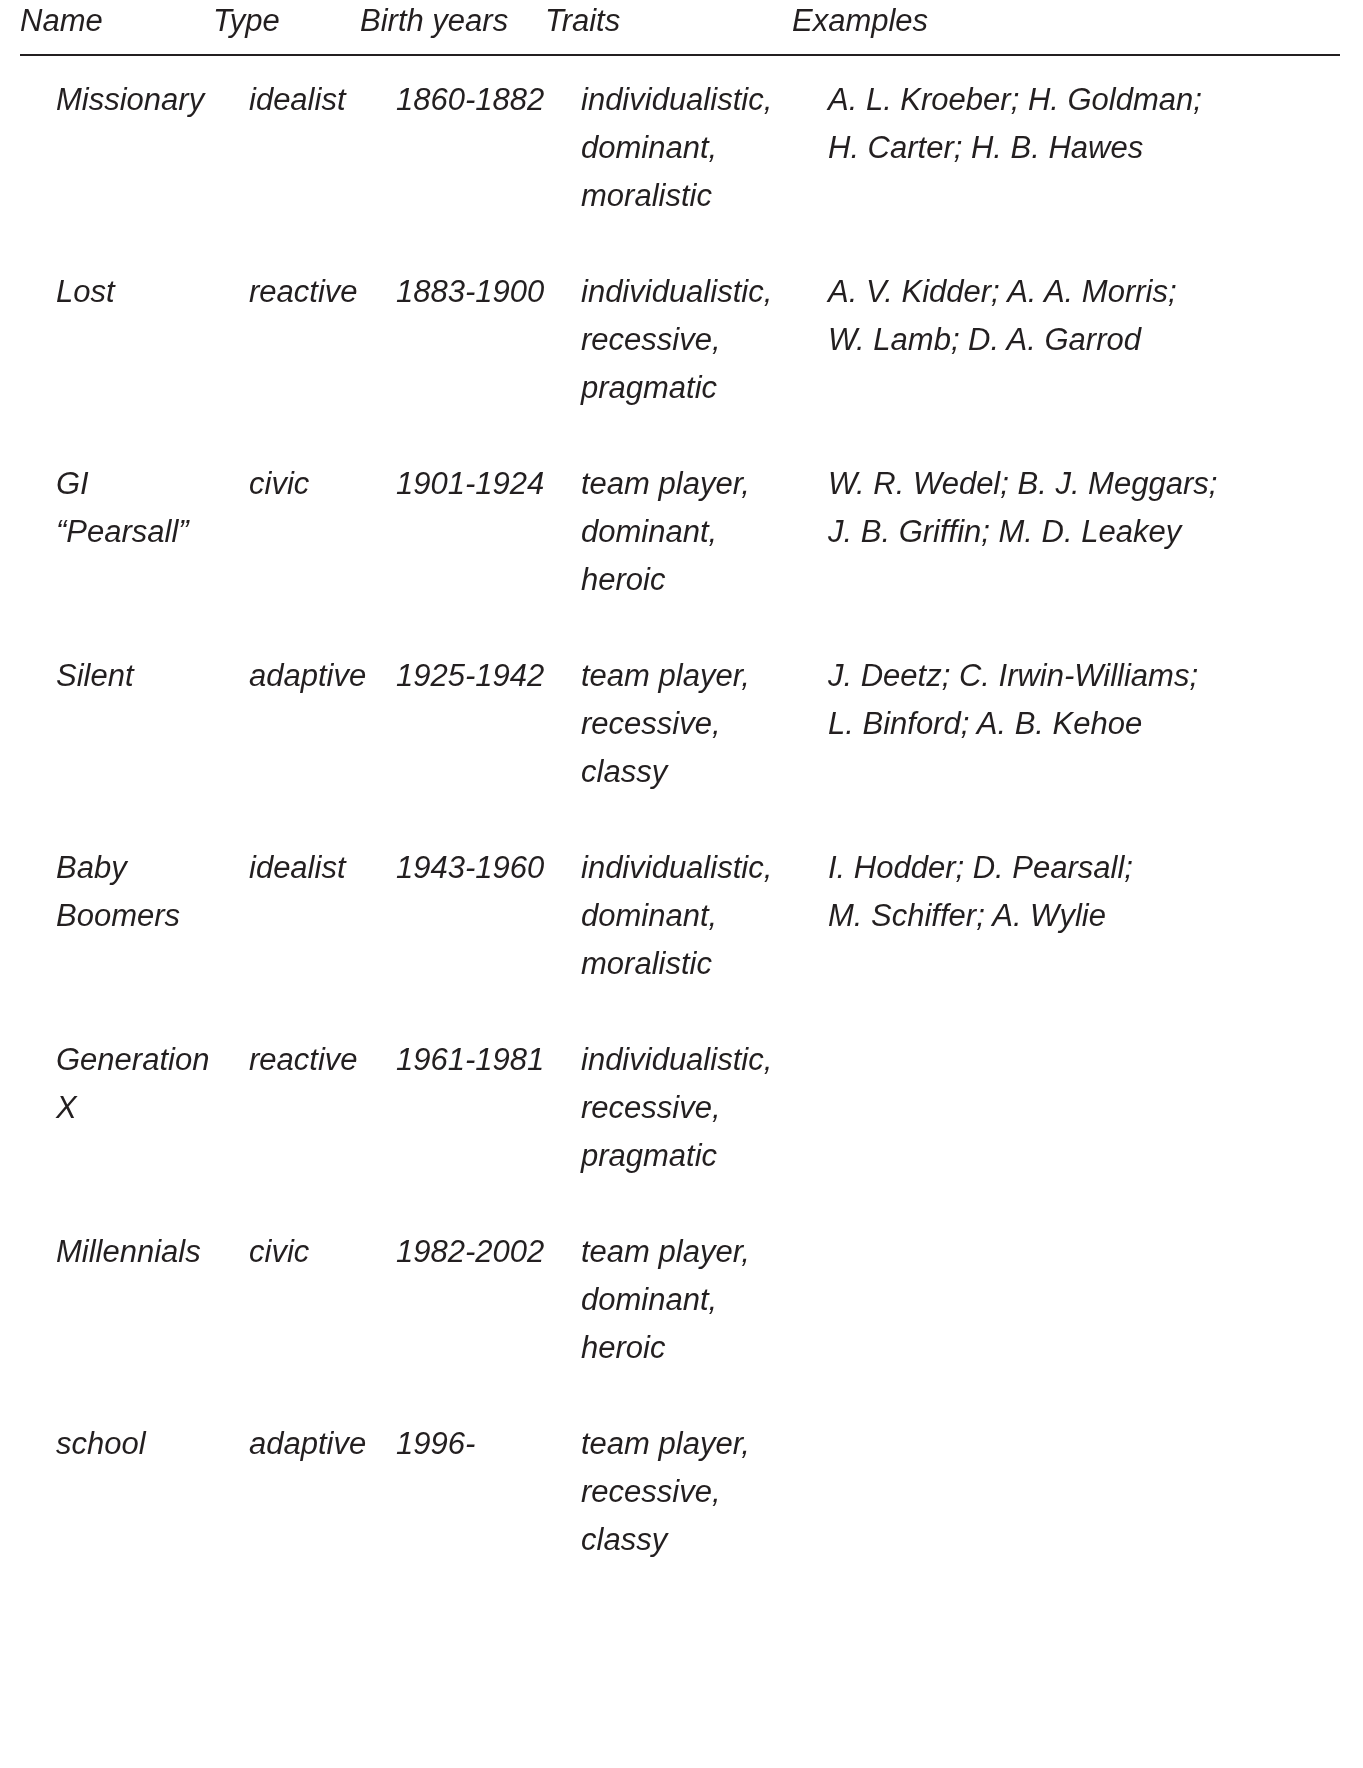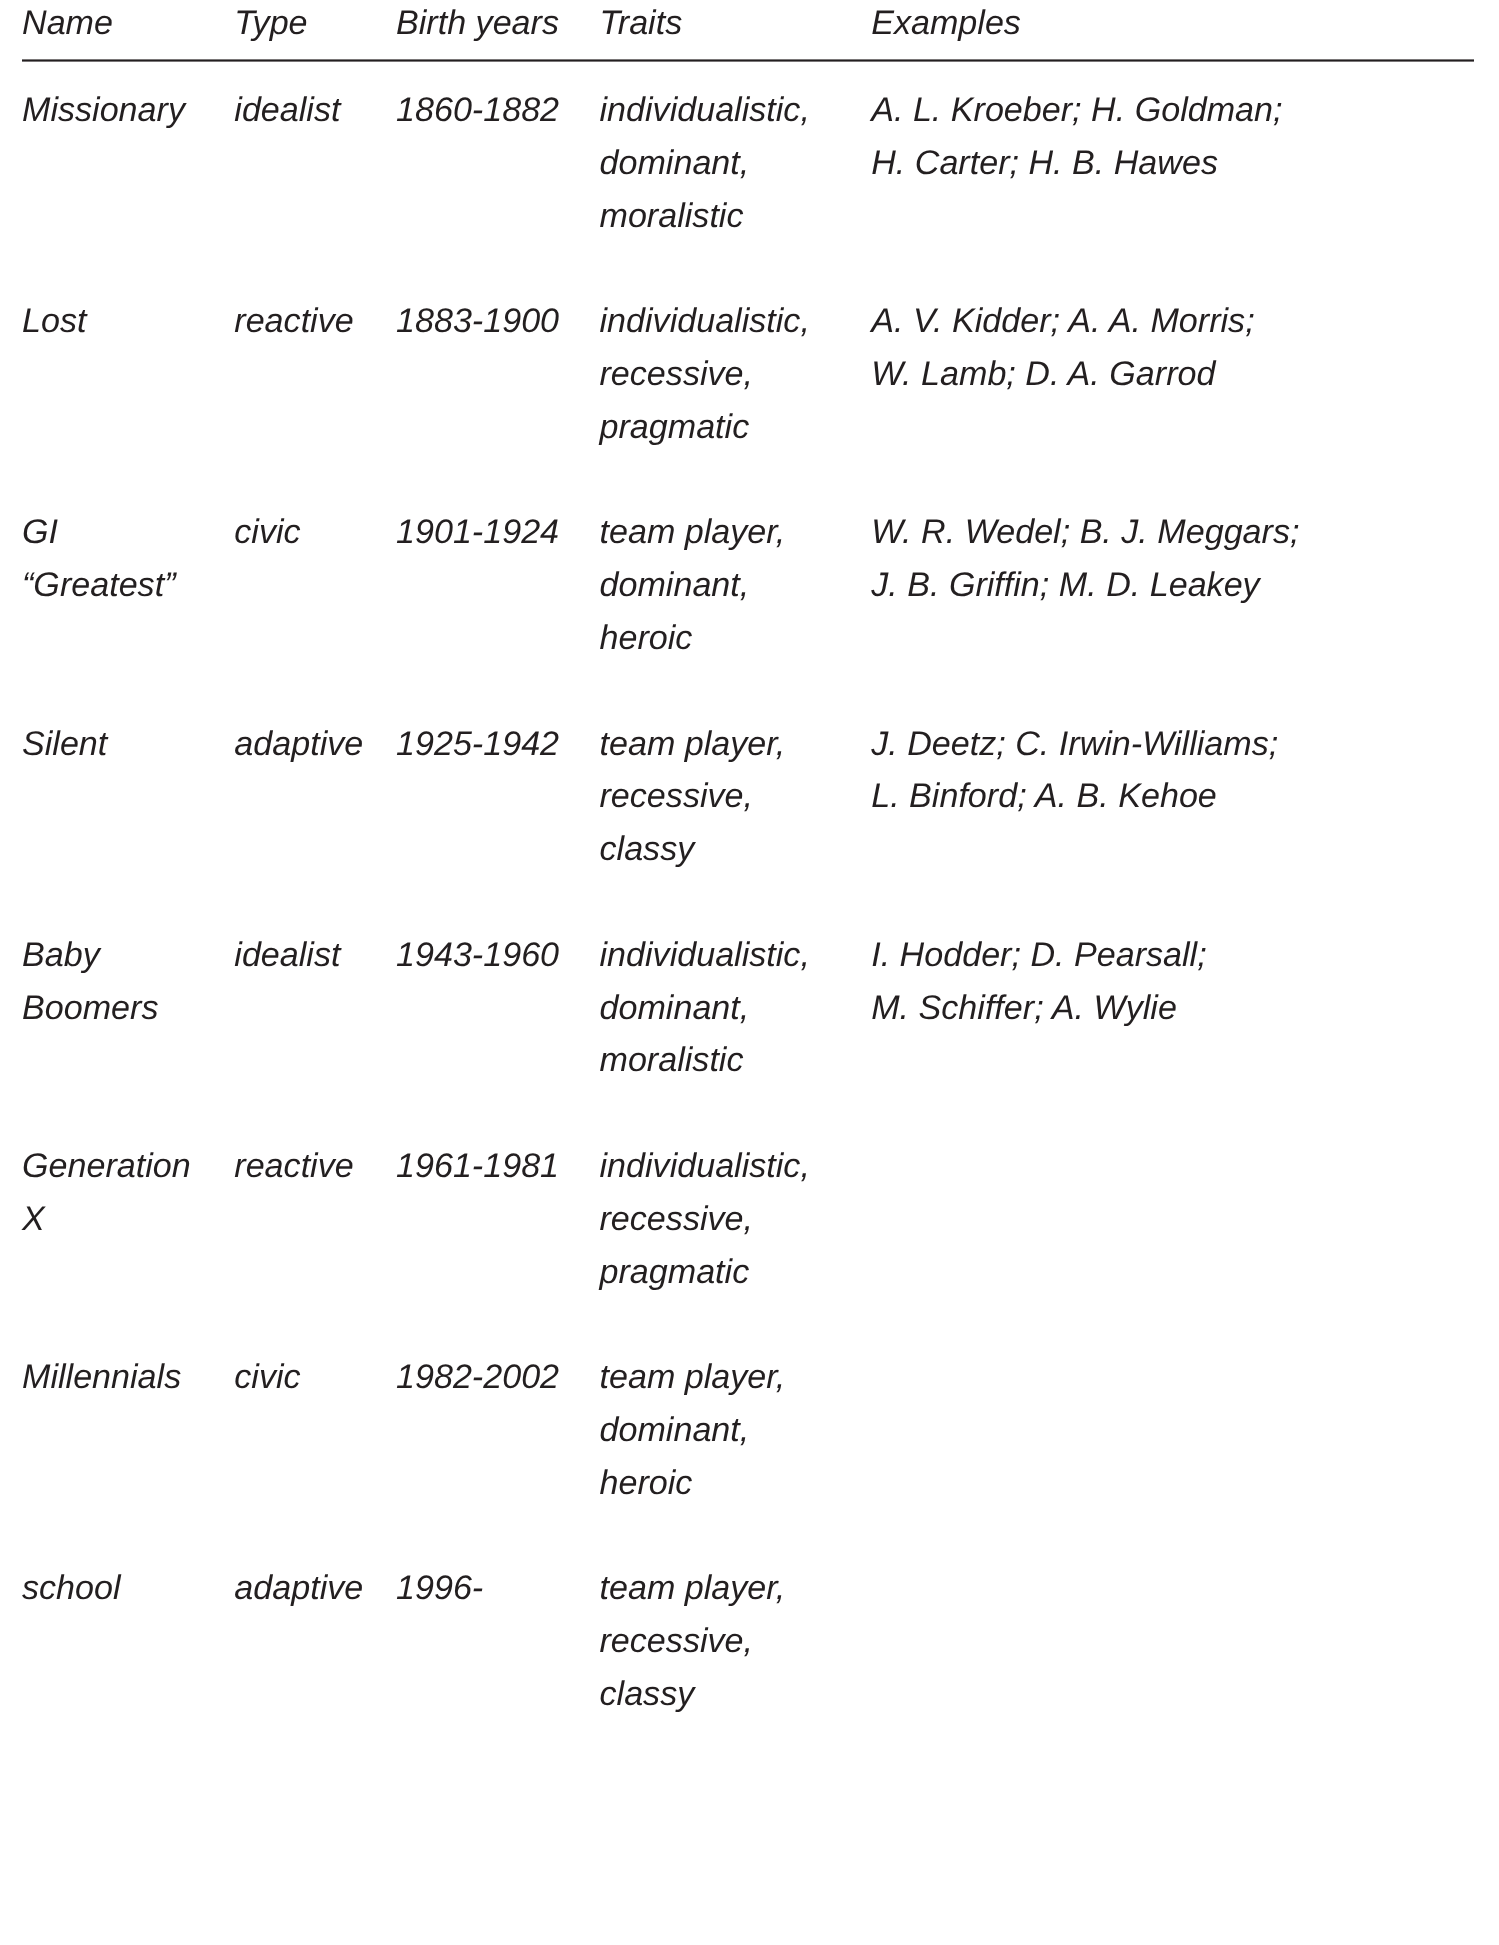--- a/index.html
+++ b/index.html
@@ -20,21 +20,21 @@
   .row .c {
     position: absolute; top: 0;
     font-size: 31px; line-height: 48px;
     white-space: pre-line;
   }
   .c-name { left: 0; width: 190px; }
   .c-type { left: 193px; width: 145px; }
   .c-years { left: 340px; width: 185px; }
   .c-traits { left: 525px; width: 240px; }
   .c-ex { left: 772px; width: 548px; }
-  .body { position: relative; padding-top: 20px; }
+  .body { position: relative; padding-top: 20px; margin-left: 36px; }
 </style>
 </head>
 <body>
 
 <div class="tbl">
   <div class="hdr">
     <div class="c c-name">Name</div>
     <div class="c c-type">Type</div>
     <div class="c c-years">Birth years</div>
     <div class="c c-ex">Examples</div>
@@ -57,21 +57,21 @@
       <div class="c c-type">reactive</div>
       <div class="c c-years">1883-1900</div>
       <div class="c c-traits">individualistic,
 recessive,
 pragmatic</div>
       <div class="c c-ex">A. V. Kidder; A. A. Morris;
 W. Lamb; D. A. Garrod</div>
     </div>
     <div class="row">
       <div class="c c-name">GI
-“Greatest”</div>
+“Pearsall”</div>
       <div class="c c-type">civic</div>
       <div class="c c-years">1901-1924</div>
       <div class="c c-traits">team player,
 dominant,
 heroic</div>
       <div class="c c-ex">W. R. Wedel; B. J. Meggars;
 J. B. Griffin; M. D. Leakey</div>
     </div>
     <div class="row">
       <div class="c c-name">Silent</div>

